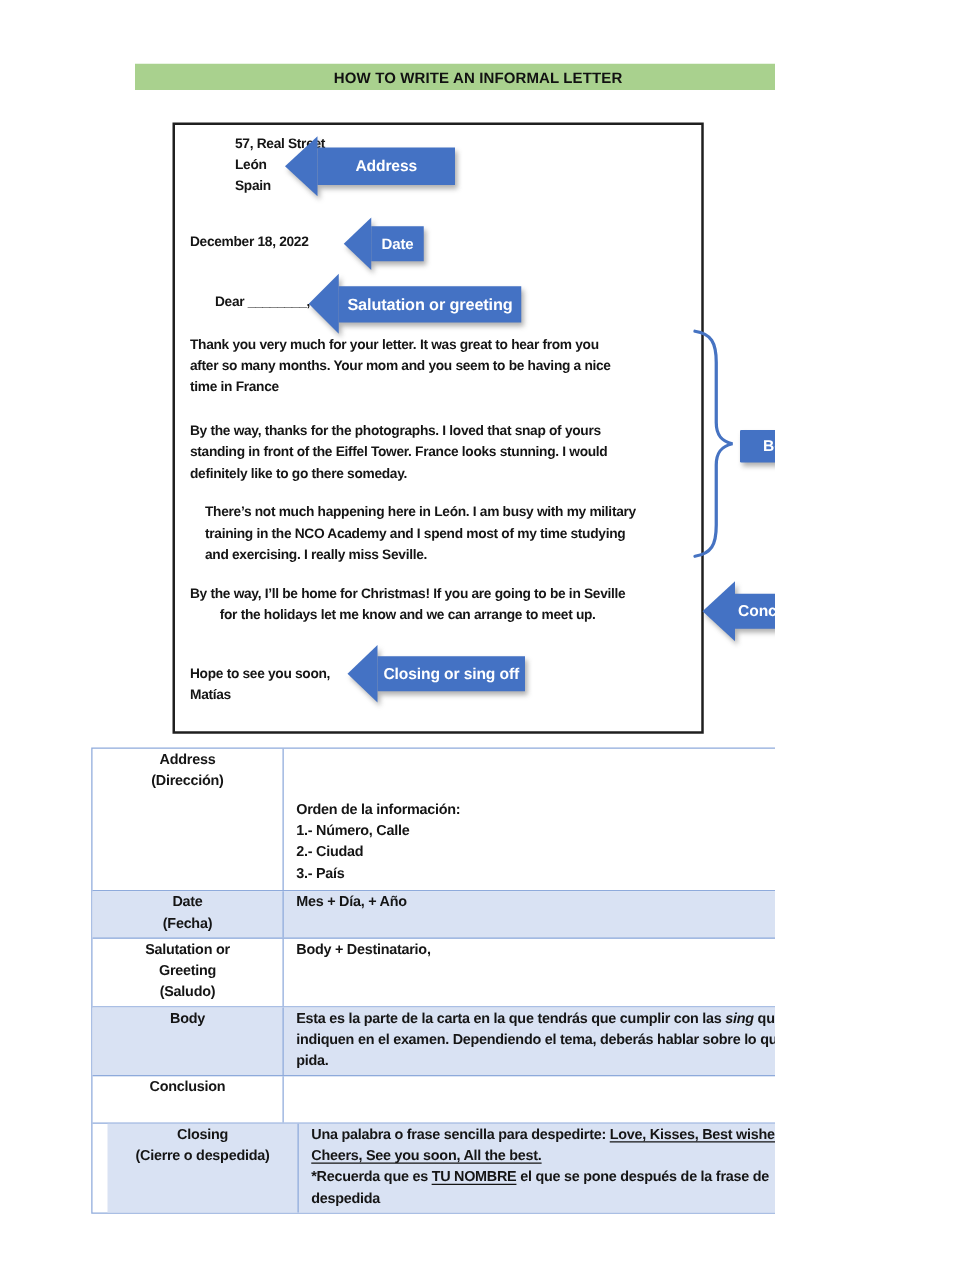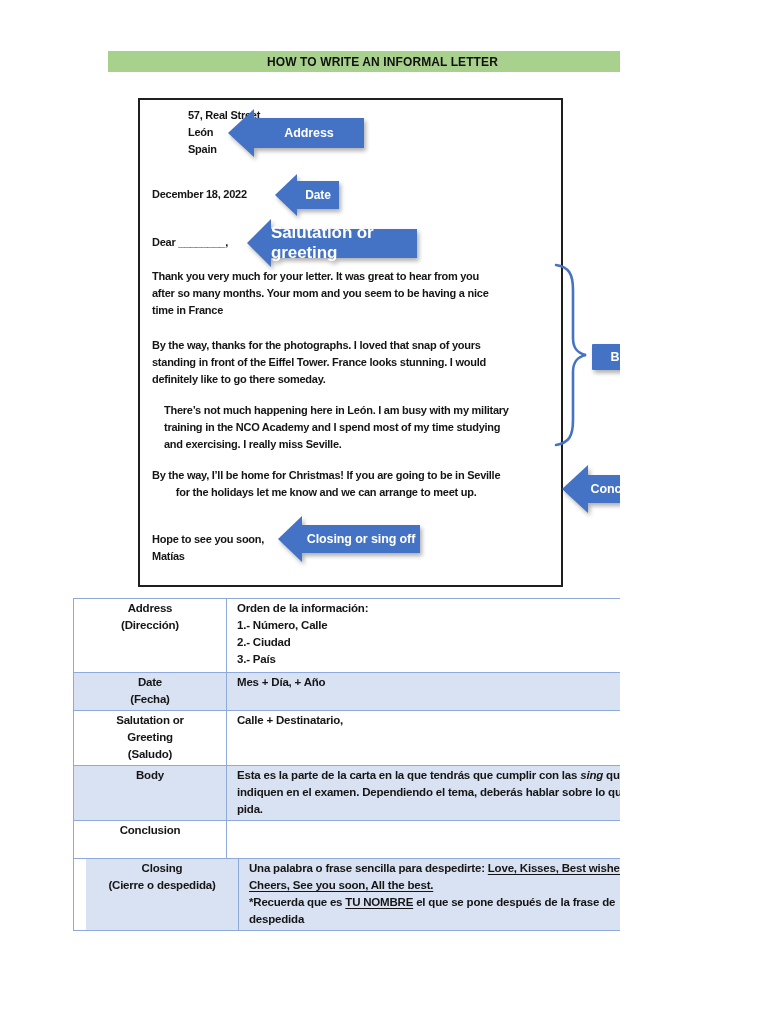--- a/index.html
+++ b/index.html
@@ -20,21 +20,21 @@
   .letter {
     position:absolute; left:138px; top:98px; width:425px; height:489px;
     border:2px solid #1f1f1f; background:#fff;
   }
   .ltext {
     position:absolute; left:12px; font-size:11px; font-weight:bold;
     letter-spacing:-0.25px; line-height:17px; white-space:pre; color:#151515;
   }
   .pos-addr   { top:7px;margin-left:36px; }
   .pos-date   { top:86px; }
-  .pos-salut  { top:134px; }
+  .pos-salut  { top:134px;margin-left:20px; }
   .pos-p1     { top:168px; }
   .pos-p2     { top:237px; }
   .pos-p3     { top:302px;margin-left:12px; }
   .pos-p4     { top:367px;text-align:center; }
   .pos-signoff{ top:431px; }
 
   
   .arrow {
     position:absolute; display:flex; align-items:center;
     filter:drop-shadow(2px 3px 2px rgba(80,80,80,0.45));
@@ -48,21 +48,21 @@
   .a-address { left:228px; top:109px; }
   .a-address .tip { border-width:24px 26px 24px 0; border-right-color:#4472c4; }
   .a-address .bar { width:110px; height:30px; font-size:12.5px; }
   
   .a-date { left:275px; top:174px; }
   .a-date .tip { border-width:21px 22px 21px 0; border-right-color:#4472c4; }
   .a-date .bar { width:42px; height:28px; font-size:12px; }
   
   .a-salutation { left:247px; top:219px; }
   .a-salutation .tip { border-width:24px 24px 24px 0; border-right-color:#4472c4; }
-  .a-salutation .bar { width:146px; height:29px; font-size:17px; }
+  .a-salutation .bar { width:146px; height:29px; font-size:13px; }
   
   .a-closing { left:278px; top:516px; }
   .a-closing .tip { border-width:23px 24px 23px 0; border-right-color:#4472c4; }
   .a-closing .bar { width:118px; height:28px; font-size:12.5px; }
   
   .a-conclusion { left:562px; top:465px; }
   .a-conclusion .tip { border-width:24px 26px 24px 0; border-right-color:#4472c4; }
   .a-conclusion .bar { width:72px; height:28px; font-size:12.5px; }
 
   
@@ -82,21 +82,21 @@
   }
   .xrow { display:grid; grid-template-columns:153px 1fr; border-bottom:1px solid #8eaadb; }
   .xrow:last-child { border-bottom:none;margin-left:12px; }
   .xrow.shaded { background:#d9e2f3; }
   .cell {
     font-size:11.5px; font-weight:bold; line-height:17px; letter-spacing:-0.2px;
     padding:1px 7px 2px 7px; color:#151515;
   }
   .term { text-align:center; border-right:1px solid #8eaadb; white-space:pre-line; }
   .def  { padding-left:10px; padding-right:12px; }
-  .pre  { white-space:pre-line; }
+  .pre  { white-space:pre-line;margin-top:40px; }
   .r1 { min-height:73px; } .r2 { min-height:36px; } .r3 { min-height:54px; }
   .r4 { min-height:51px; } .r5 { min-height:37px; } .r6 { min-height:64px; }
   .it { font-style:italic; }
   .ul { text-decoration:underline; text-underline-offset:2px; }
 </style>
 </head>
 <body>
 
 <div class="page">
 
@@ -169,21 +169,21 @@
     <div class="xrow shaded">
       <div class="cell term r2">Date
 (Fecha)</div>
       <div class="cell def r2">Mes + Día, + Año</div>
     </div>
 
     <div class="xrow">
       <div class="cell term r3">Salutation or
 Greeting
 (Saludo)</div>
-      <div class="cell def r3">Calle + Destinatario,</div>
+      <div class="cell def r3">Body + Destinatario,</div>
     </div>
 
     <div class="xrow shaded">
       <div class="cell term r4">Body</div>
       <div class="cell def r4"><span>Esta es la parte de la carta en la que tendrás que cumplir con las </span><span class="it">sing</span><span> que se te indiquen en el examen. Dependiendo el tema, deberás hablar sobre lo que se te pida.</span></div>
     </div>
 
     <div class="xrow">
       <div class="cell term r5">Conclusion</div>
     </div>

